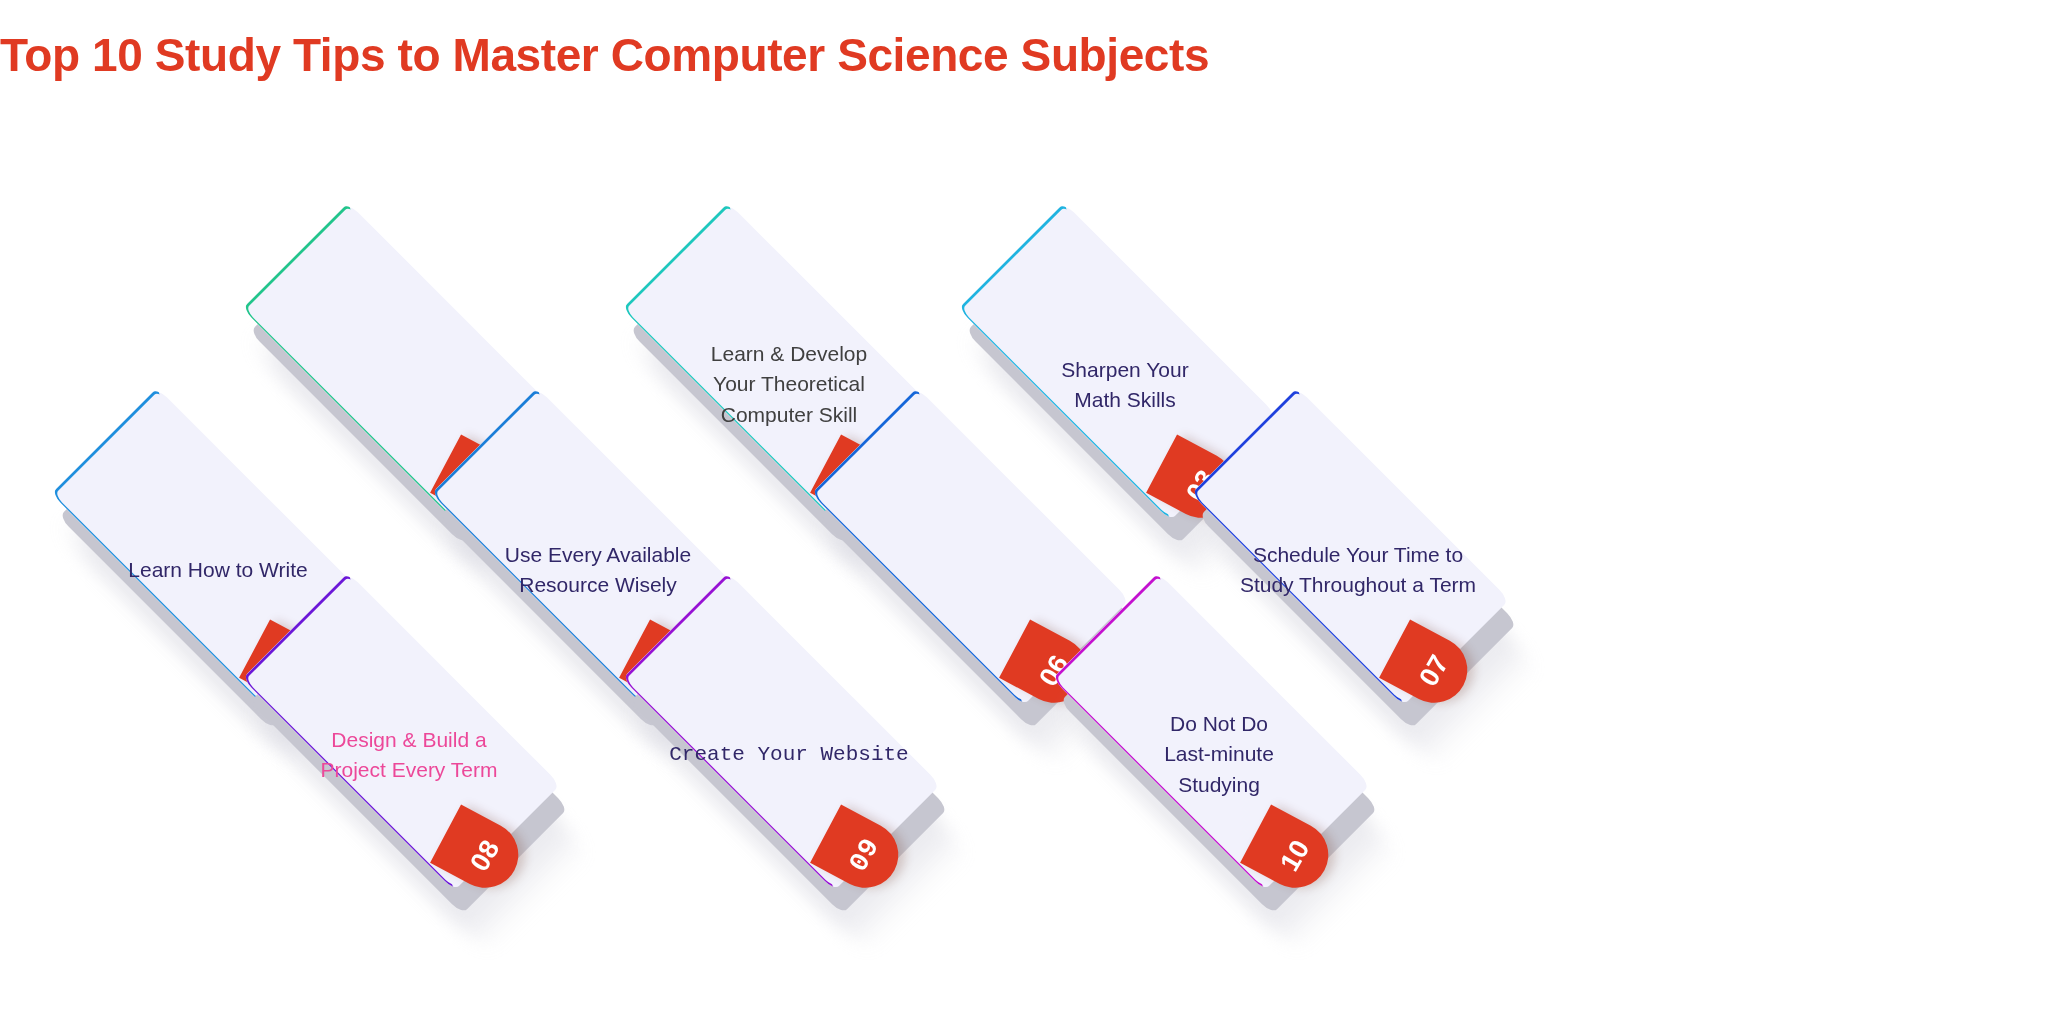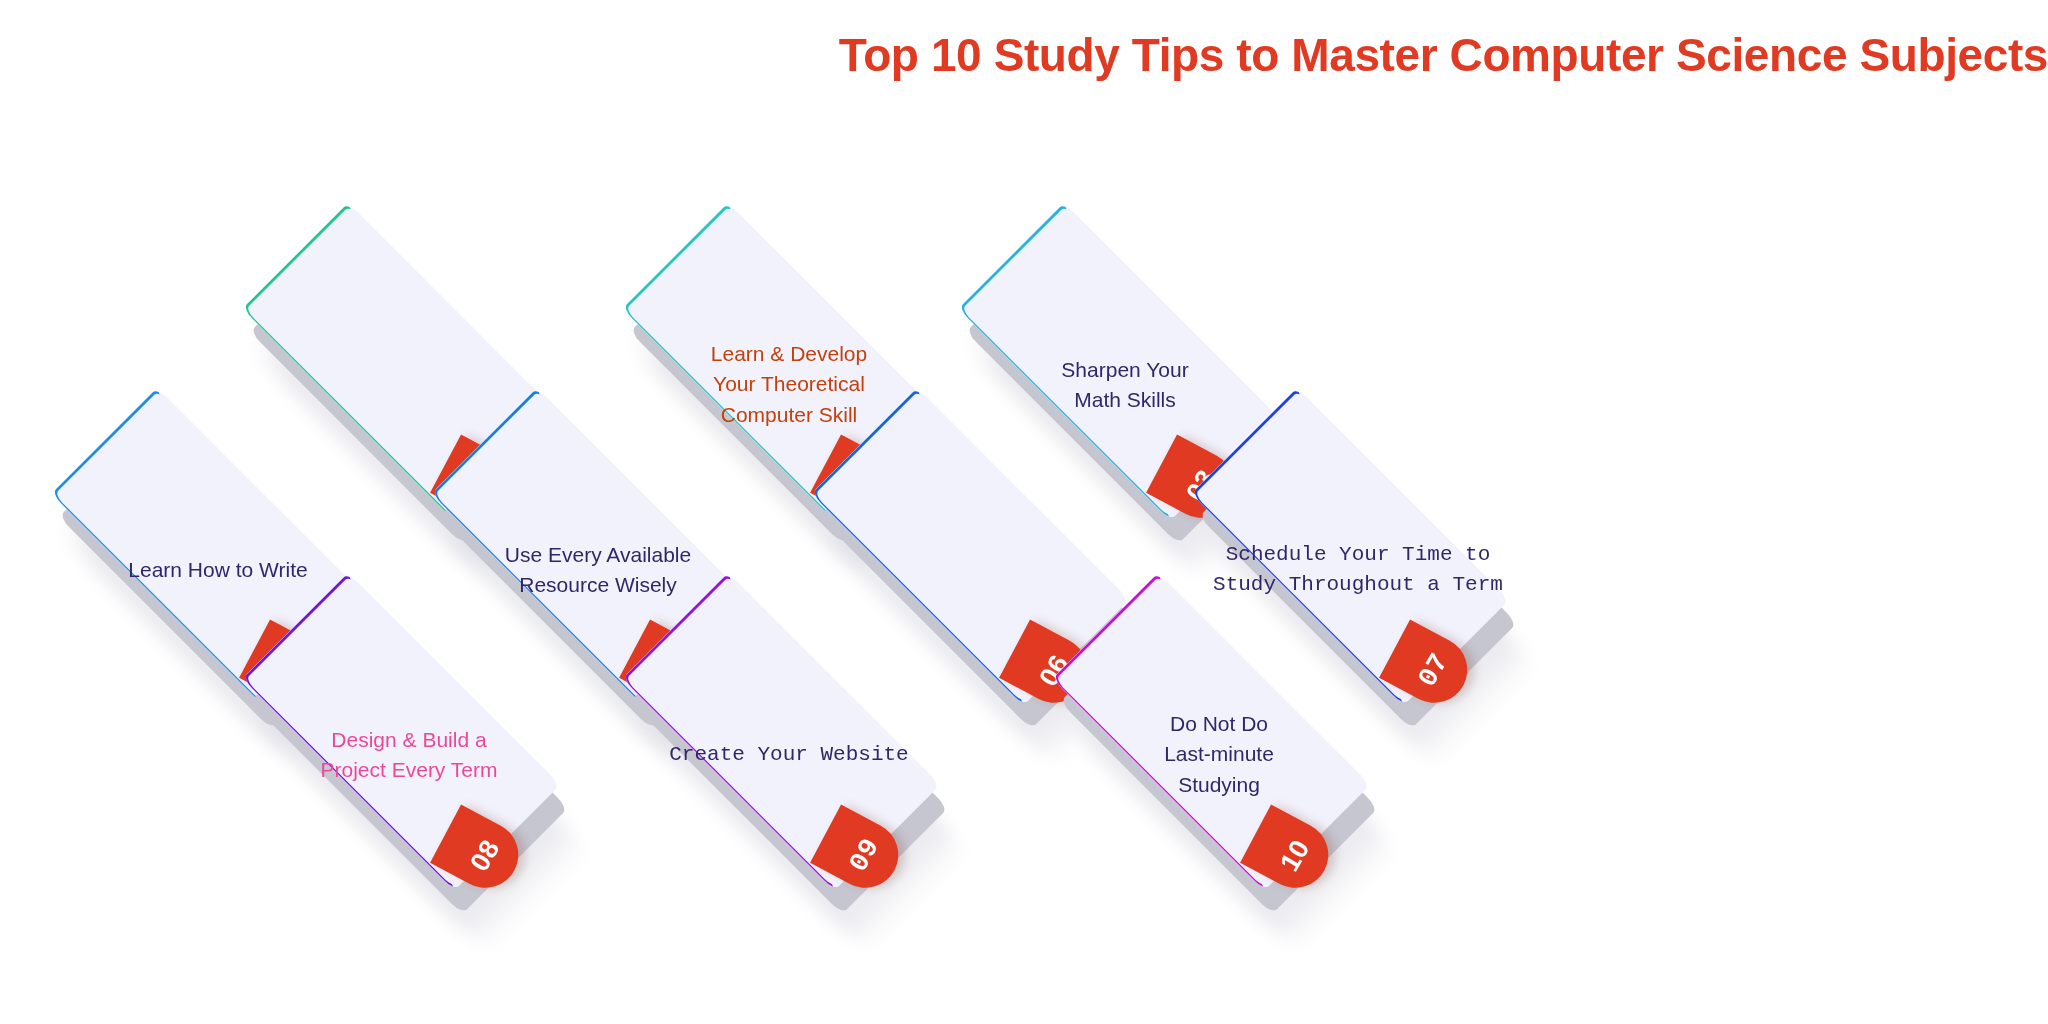--- a/index.html
+++ b/index.html
@@ -8,21 +8,21 @@
     background:#ffffff;
     font-family:"Liberation Sans", sans-serif;
     overflow:hidden;
   }
   #stage{ position:relative; width:2048px; height:1024px; background:#ffffff; }
 
   
   .title{
     position:absolute;
     left:0; right:0; top:28px;
-    text-align:right;
+    text-align:left;
     font-size:46px;
     font-weight:bold;
     letter-spacing:-0.4px;
     color:#e03a22;
     white-space:nowrap;
   }
 
   
   .card{ position:absolute; width:440px; height:440px; }
 
@@ -112,21 +112,21 @@
         <div class="accent" style="transform: rotate(45deg) scaleY(0.5) translate(-22px, -22px);"></div>
         <div class="badge" style="left: 258px; top: 278px; background: rgb(224, 58, 34);">
           <span style="color: rgb(255, 255, 255);">01</span>
         </div>
       </div>
       <div class="card" style="left: 569px; top: 165px; --accent: #1ec8bd;">
         <div class="shadow"></div>
         <div class="side-fill" style="background: rgb(198, 198, 208);"></div>
         <div class="top" style="transform: rotate(45deg) scaleY(0.5) translate(-22px, -22px); background: rgb(242, 242, 252);"></div>
         <div class="accent" style="transform: rotate(45deg) scaleY(0.5) translate(-22px, -22px);"></div>
-        <div class="label" style="color: #c2410c;">Learn &amp; Develop
+        <div class="label" style="color: #404040;">Learn &amp; Develop
 Your Theoretical
 Computer Skill</div>
         <div class="badge" style="left: 258px; top: 278px; background: rgb(224, 58, 34);">
           <span style="color: rgb(255, 255, 255);">02</span>
         </div>
       </div>
       <div class="card" style="left: 905px; top: 165px; --accent: #20b4e0;">
         <div class="shadow"></div>
         <div class="side-fill" style="background: rgb(198, 198, 208);"></div>
         <div class="top" style="transform: rotate(45deg) scaleY(0.5) translate(-22px, -22px); background: rgb(242, 242, 252);"></div>
@@ -160,21 +160,21 @@
       </div>
       <div class="card" style="left: 758px; top: 350px; --accent: #1667d9;">
         <div class="shadow"></div>
         <div class="side-fill" style="background: rgb(198, 198, 208);"></div>
         <div class="top" style="transform: rotate(45deg) scaleY(0.5) translate(-22px, -22px); background: rgb(242, 242, 252);"></div>
         <div class="accent" style="transform: rotate(45deg) scaleY(0.5) translate(-22px, -22px);"></div>
         <div class="badge" style="left: 258px; top: 278px; background: rgb(224, 58, 34);">
           <span style="color: rgb(255, 255, 255);">06</span>
         </div>
       </div>
-      <div class="card" style="left: 1138px; top: 350px; font-family: Liberation Mono, monospace; --accent: #1f41dd;">
+      <div class="card" style="left: 1138px; top: 350px; --accent: #1f41dd;">
         <div class="shadow"></div>
         <div class="side-fill" style="background: rgb(198, 198, 208);"></div>
         <div class="top" style="transform: rotate(45deg) scaleY(0.5) translate(-22px, -22px); background: rgb(242, 242, 252);"></div>
         <div class="accent" style="transform: rotate(45deg) scaleY(0.5) translate(-22px, -22px);"></div>
         <div class="label" style="color: rgb(49, 39, 104);">Schedule Your Time to
 Study Throughout a Term</div>
         <div class="badge" style="left: 258px; top: 278px; background: rgb(224, 58, 34);">
           <span style="color: rgb(255, 255, 255);">07</span>
         </div>
       </div>

